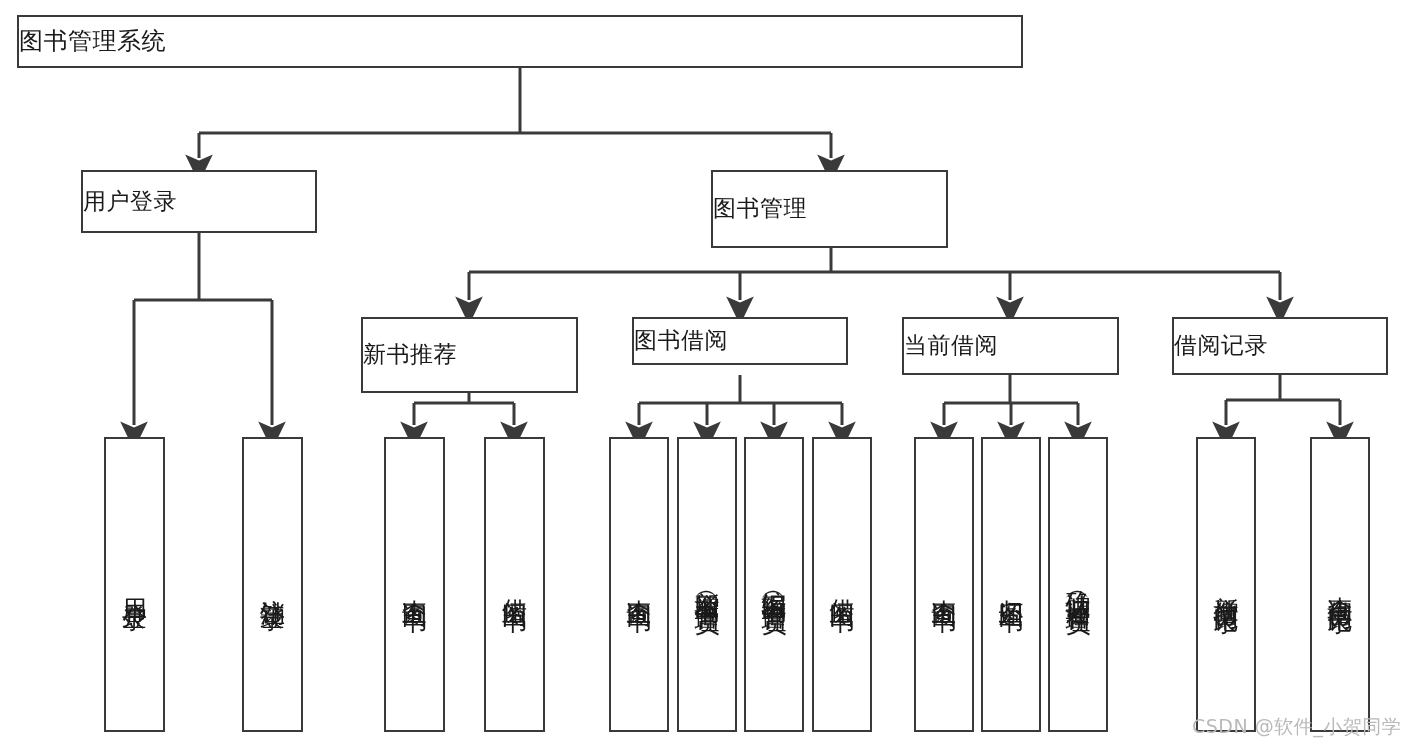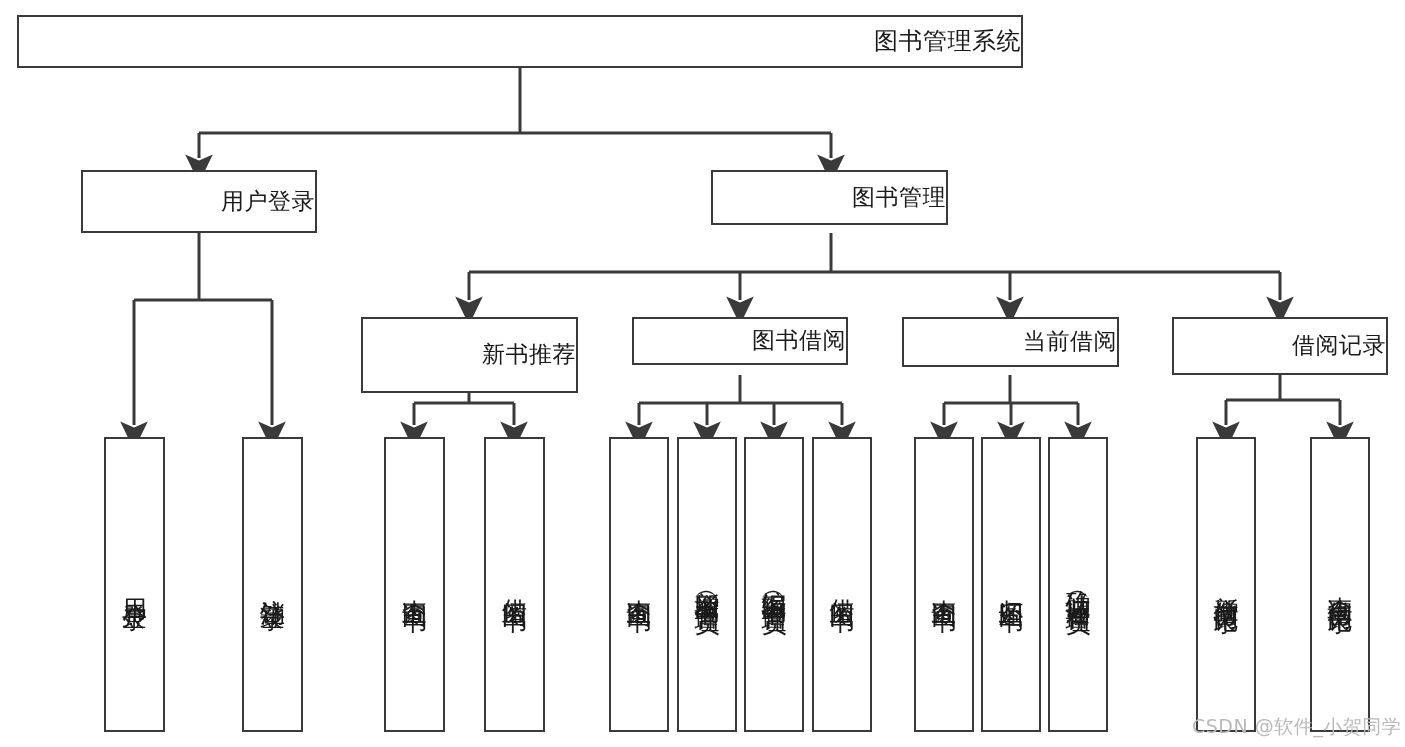--- a/index.html
+++ b/index.html
@@ -26,21 +26,21 @@
     height: 747px;
     pointer-events: none;
   }
   .node {
     position: absolute;
     box-sizing: border-box;
     background: #ffffff;
     border: 2px solid #3a3a3a;
     display: flex;
     align-items: center;
-    justify-content: flex-end;
+    justify-content: flex-start;
     color: #1a1a1a;
   }
   .node-label {
     display: block;
     text-align: center;
     line-height: 1.02;
     color: #1a1a1a;
   }
   
   .node.horiz .node-label {
@@ -131,33 +131,33 @@
   </svg>
 
   <div class="node horiz root" style="left:17px; top:15px; width:1006px; height:53px;">
     <span class="node-label">图书管理系统</span>
   </div>
 
   <div class="node horiz" style="left:81px; top:170px; width:236px; height:63px;">
     <span class="node-label">用户登录</span>
   </div>
 
-  <div class="node horiz" style="left:711px; top:170px; width:237px; height:55px;">
+  <div class="node horiz" style="left:711px; top:170px; width:237px; height:78px;">
     <span class="node-label">图书管理</span>
   </div>
 
   <div class="node horiz" style="left:361px; top:317px; width:217px; height:76px;">
     <span class="node-label">新书推荐</span>
   </div>
 
   <div class="node horiz" style="left:632px; top:317px; width:216px; height:48px;">
     <span class="node-label">图书借阅</span>
   </div>
 
-  <div class="node horiz" style="left:902px; top:317px; width:217px; height:50px;padding-left:7px;">
+  <div class="node horiz" style="left:902px; top:317px; width:217px; height:58px;">
     <span class="node-label">当前借阅</span>
   </div>
 
   <div class="node horiz" style="left:1172px; top:317px; width:216px; height:58px;">
     <span class="node-label">借阅记录</span>
   </div>
 
   <div class="node vert" style="left:104px; top:437px; width:61px; height:295px;">
     <span class="node-label">用户登录</span>
   </div>

